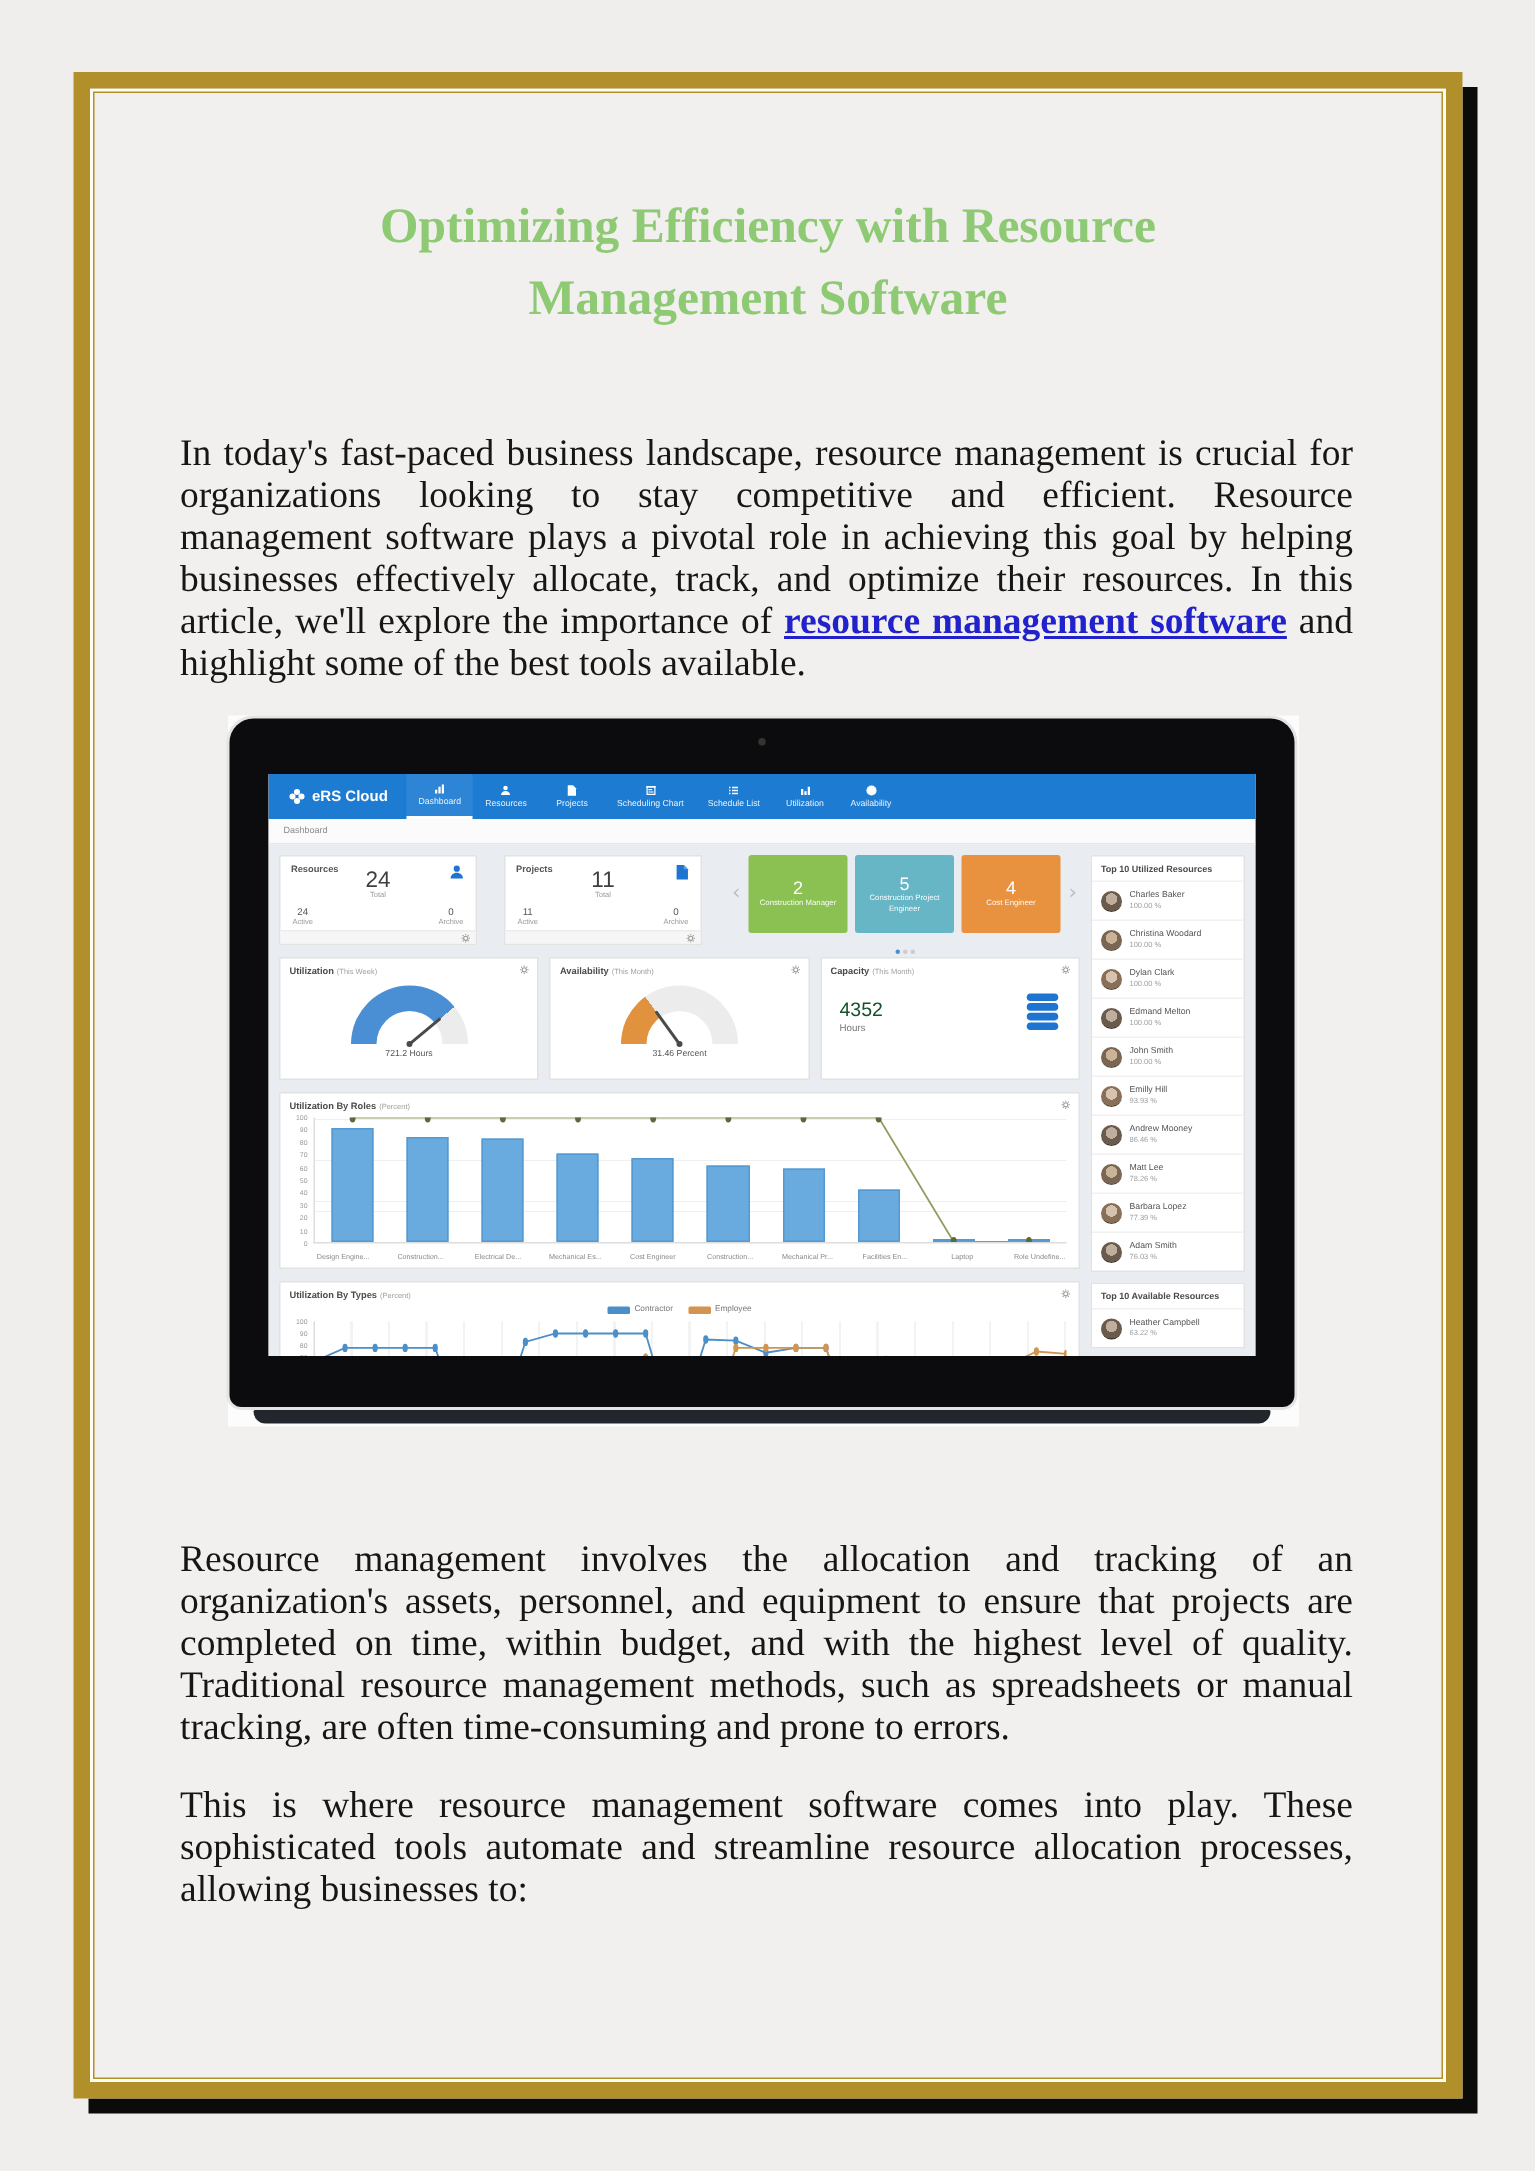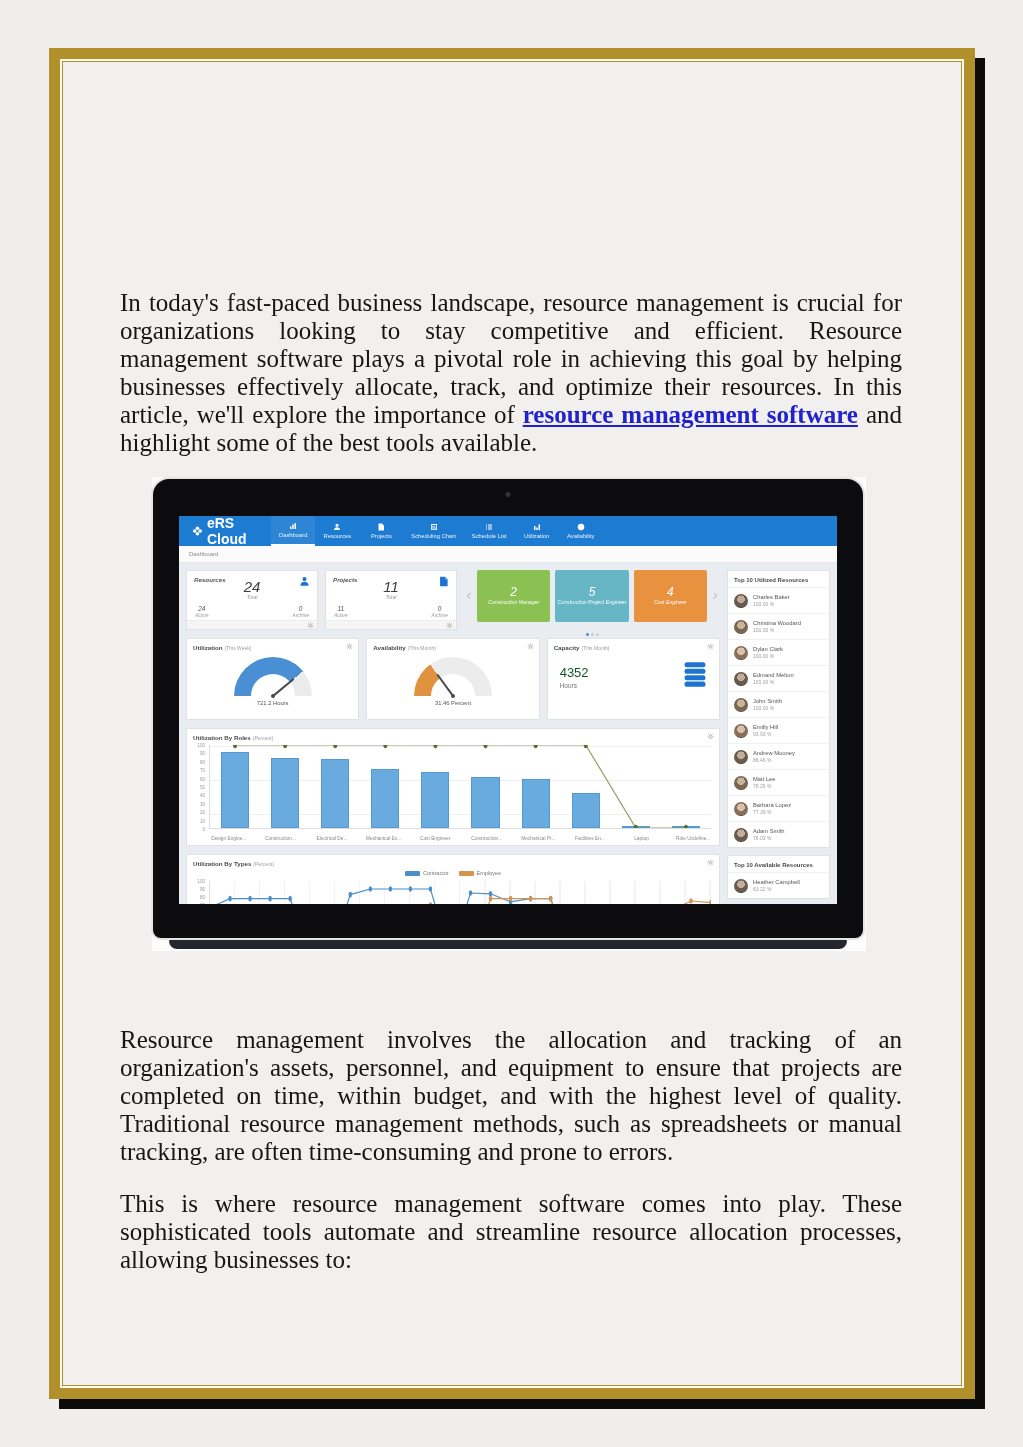--- a/index.html
+++ b/index.html
@@ -38,21 +38,21 @@
   .camera { position:absolute; top:13px; left:50%; transform:translateX(-50%); width:5px; height:5px; border-radius:50%; background:#35342f; }
   .base { position:absolute; left:16px; right:16px; bottom:0; height:9px; background:#23262c; border-radius:1px 1px 8px 8px; }
 
   
   .screen { position:absolute; left:26px; top:37px; width:658px; height:388px; background:#fff;
             overflow:hidden; font-family:"Liberation Sans", sans-serif; }
 
   .navbar { height:30px; background:#1e7bd2; display:flex; align-items:stretch; color:#fff; }
   .brand { display:flex; align-items:center; gap:4px; padding-left:13px; width:92px; }
   .brand .ic { width:12px; height:12px; }
-  .brand-name { font-size:14px; font-weight:bold; color:#fff; }
+  .brand-name { font-size:10px; font-weight:bold; color:#fff; }
   #nav-items { display:flex; align-items:stretch; }
   .nav-item { display:flex; flex-direction:column; align-items:center; justify-content:center; gap:2px;
               padding:0 8px; min-width:44px; cursor:pointer; }
   .nav-item .ic { width:8px; height:8px; }
   .nav-item .ic svg { fill:#fff; }
   .nav-label { font-size:5.8px; color:#eaf2fb; white-space:nowrap; }
   .nav-item.active { border-bottom:2px solid #fff; background:rgba(255,255,255,0.08); }
 
   .breadcrumb-bar { height:17px; background:#fbfbfb; border-bottom:1px solid #e6e6e6;
                     display:flex; align-items:center; padding-left:10px; }
@@ -63,21 +63,21 @@
   .sidebar  { position:absolute; left:548px; top:7px; width:103px; }
 
   .panel { background:#fff; border:1px solid #e2e2e2; border-radius:1px; position:relative; }
   .panel-head { display:flex; align-items:baseline; gap:2px; padding:5px 6px 2px 6px; }
   .panel-title { font-size:6.2px; font-weight:bold; color:#4a4a4a; }
   .panel-sub { font-size:5px; color:#a0a0a0; }
   .gear { position:absolute; top:4px; right:5px; width:7px; height:7px; cursor:pointer; }
   .gear svg { width:100%; height:100%; }
 
   
-  .row1 { display:flex; gap:7px; height:60px;font-style:italic; }
+  .row1 { display:flex; gap:18px; height:60px; }
   .stat-card { width:132px; position:relative; background:#fff; border:1px solid #e2e2e2; cursor:pointer; }
   .stat-label { position:absolute; top:5px; left:7px; font-size:6.2px; font-weight:bold; color:#555; }
   .stat-icon { position:absolute; top:5px; right:7px; width:11px; height:11px; }
   .stat-total { position:absolute; top:8px; left:0; right:0; text-align:center; }
   .stat-total .num { font-size:15px; color:#3f3f3f; line-height:15px; }
   .stat-total .cap { font-size:5px; color:#9a9a9a; }
   .stat-side { position:absolute; bottom:11px; font-size:5px; color:#9a9a9a; text-align:center; }
   .stat-side .n { font-size:6.5px; color:#555; display:block; }
   .stat-active { left:8px; } .stat-archive { right:8px; }
   .stat-footer { position:absolute; bottom:0; left:0; right:0; height:9px; background:#f6f6f6; border-top:1px solid #ececec; }
@@ -155,20 +155,23 @@
 
   .ic svg { width:100%; height:100%; display:block; }
 </style>
 </head>
 <body>
 
 <div class="frame">
   <div class="frame-inner"></div>
   <div class="content">
 
+    <h1 class="doc-title">
+        <span>Optimizing Efficiency with Resource Management Software</span>
+      </h1>
 
     <p class="para p1"><span>In today's fast-paced business landscape, resource management is crucial for organizations looking to stay competitive and efficient. Resource management software plays a pivotal role in achieving this goal by helping businesses effectively allocate, track, and optimize their resources. In this article, we'll explore the importance of </span><a class="inline-link">resource management software</a><span> and highlight some of the best tools available.</span></p>
 
     <div class="backdrop">
       <div class="laptop">
         <div class="bezel">
           <div class="camera"></div>
 
           <div class="screen">
 

